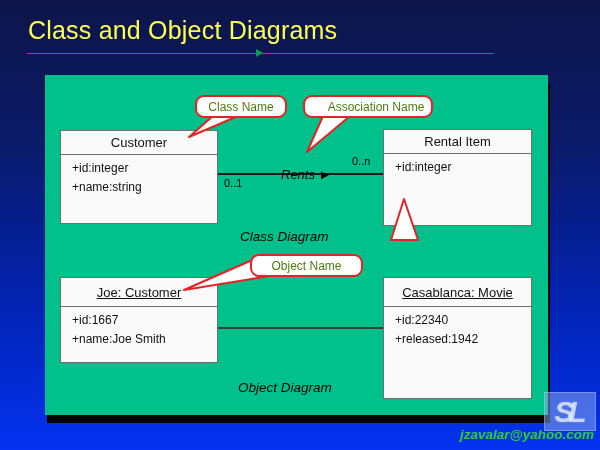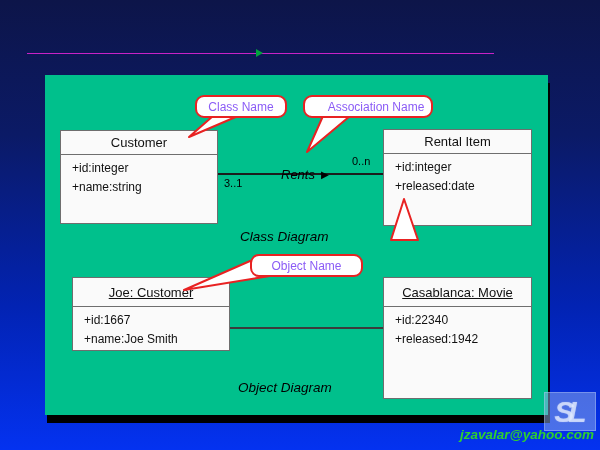--- a/index.html
+++ b/index.html
@@ -29,41 +29,41 @@
     border-bottom:1px solid #6e6e6e;text-align:center;font-size:13px;color:#111;
     display:flex;align-items:center;justify-content:center;
   }
   .umlbox .attrs{padding:4px 11px;font-size:12px;line-height:19px;color:#111;}
   .umlbox .attrs div{white-space:nowrap;}
   .obj .hdr span{text-decoration:underline;}
   #customer-box{left:60px;top:130px;width:158px;height:94px;}
   #customer-box .hdr{height:23px;}
   #rental-box{left:383px;top:129px;width:149px;height:97px;}
   #rental-box .hdr{height:23px;}
-  #joe-box{left:60px;top:277px;width:158px;height:74px;margin-left:12px;}
+  #joe-box{left:60px;top:277px;width:158px;height:86px;}
   #joe-box .hdr{height:28px;}
   #casablanca-box{left:383px;top:277px;width:149px;height:122px;}
   #casablanca-box .hdr{height:28px;}
   
   .assoc-line{position:absolute;left:218px;width:165px;height:2px;background:#1c1c1c;z-index:1;}
   #class-assoc-line{top:173px;}
   #object-assoc-line{top:327px;background:#3c3c3c;}
   .assoc-label{position:absolute;font-size:13px;color:#000;z-index:2;white-space:nowrap;}
   #rents-label{left:281px;top:167px;font-style:italic;}
   #mult-right{left:352px;top:155px;font-size:11px;}
   #mult-left{left:224px;top:177px;font-size:11px;}
   
   .caption{position:absolute;font-style:italic;font-size:13.5px;color:#000;z-index:2;white-space:nowrap;}
   #class-caption{left:240px;top:229px;}
   #object-caption{left:238px;top:380px;}
   
   .callout{
     position:absolute;background:#ffffff;border:2px solid #e82222;border-radius:9px;
     display:flex;align-items:center;justify-content:center;
-    font-size:12px;color:#8b5cf6;z-index:4;box-sizing:border-box;white-space:nowrap;
+    font-size:12px;color:#4d7c0f;z-index:4;box-sizing:border-box;white-space:nowrap;
   }
   #callout-class-name{left:195px;top:95px;width:92px;height:23px;}
   #callout-association-name{left:303px;top:95px;width:130px;height:23px;padding-left:16px;}
   #callout-attributes{left:388px;top:239px;width:82px;height:27px;}
   #callout-object-name{left:250px;top:254px;width:113px;height:23px;}
   .tails{position:absolute;left:0;top:0;z-index:3;pointer-events:none;}
   
   .page-number{position:absolute;left:285px;top:432px;font-size:8px;font-weight:bold;color:#c9c97e;margin-top:28px;}
   .email{
     position:absolute;right:6px;top:427px;font-size:13.5px;font-style:italic;font-weight:bold;
@@ -77,45 +77,45 @@
     font-size:30px;font-weight:bold;font-style:italic;letter-spacing:-6px;
     color:rgba(220,232,255,.55);text-shadow:0 0 1px rgba(255,255,255,.6);
     padding-right:5px;overflow:hidden;
   }
 </style>
 </head>
 <body>
 
 <div class="slide">
 
+  <div class="title">Class and Object Diagrams</div>
   <div class="title-rule"></div>
   <div class="rule-arrow"></div>
 
   <div class="panel"></div>
 
   <div class="umlbox" id="customer-box">
     <div class="hdr">Customer</div>
     <div class="attrs">
       <div>+id:integer</div>
       <div>+name:string</div>
     </div>
   </div>
 
   <div class="umlbox" id="rental-box">
     <div class="hdr">Rental Item</div>
     <div class="attrs">
       <div>+id:integer</div>
-      <div>+released:date</div>
     </div>
   </div>
 
   <div class="assoc-line" id="class-assoc-line"></div>
   <div class="assoc-label" id="rents-label">Rents ►</div>
   <div class="assoc-label" id="mult-right">0..n</div>
-  <div class="assoc-label" id="mult-left">3..1</div>
+  <div class="assoc-label" id="mult-left">0..1</div>
 
   <div class="caption" id="class-caption">Class Diagram</div>
 
   <div class="umlbox obj" id="joe-box">
     <div class="hdr">
         <span>Joe: Customer</span>
       </div>
     <div class="attrs">
       <div>+id:1667</div>
       <div>+name:Joe Smith</div>

